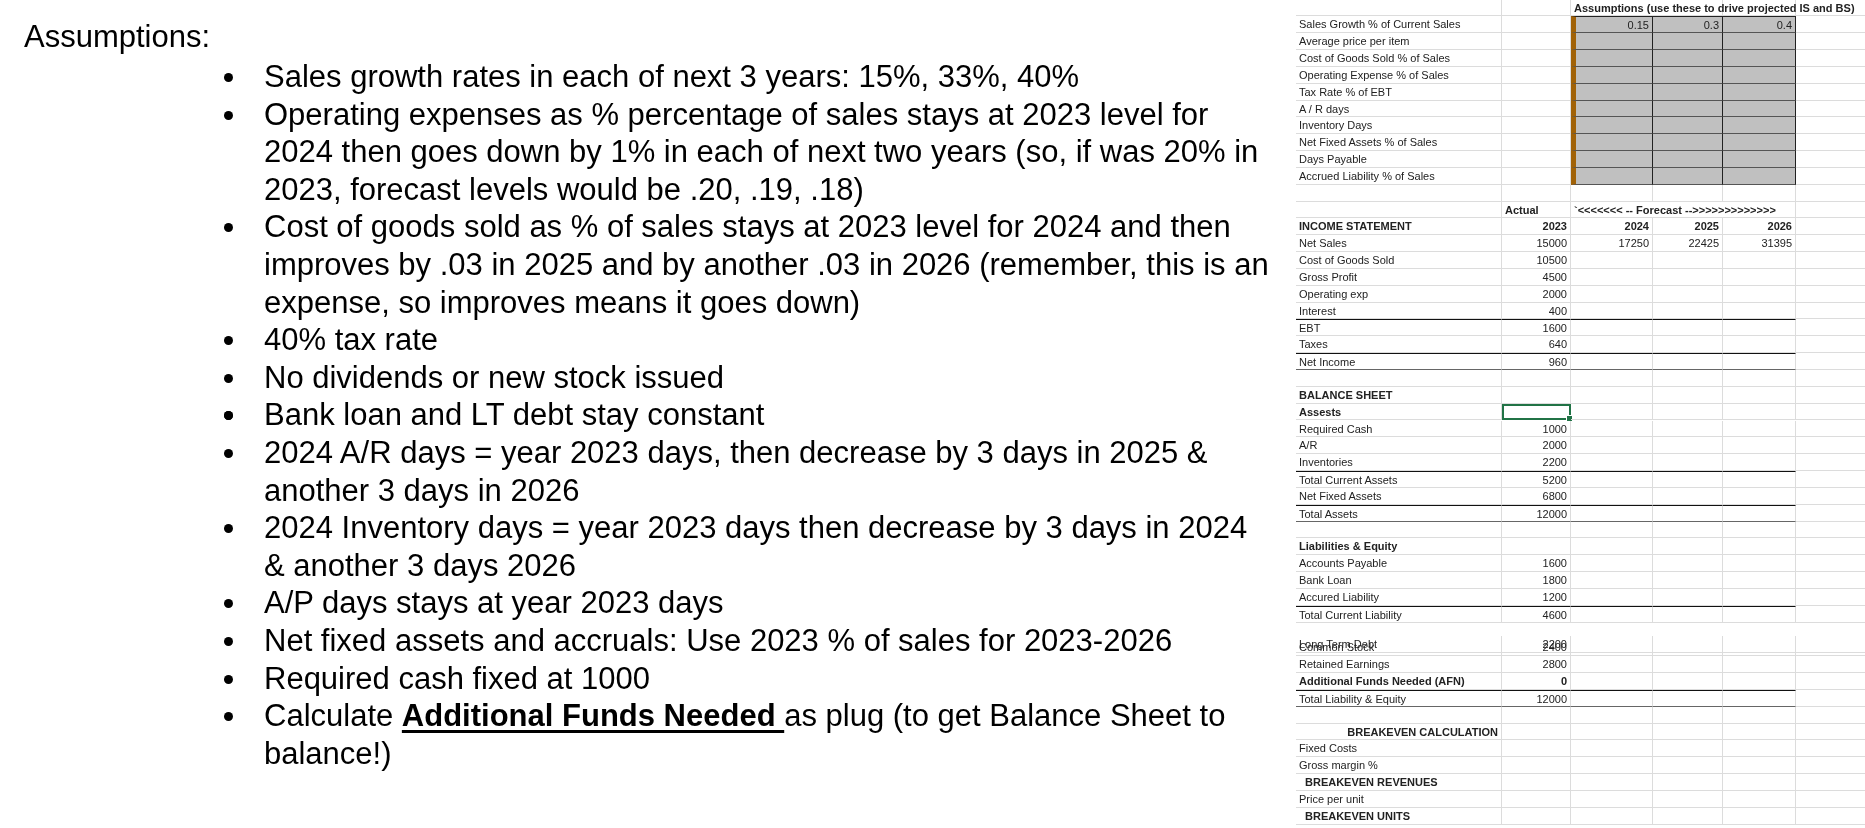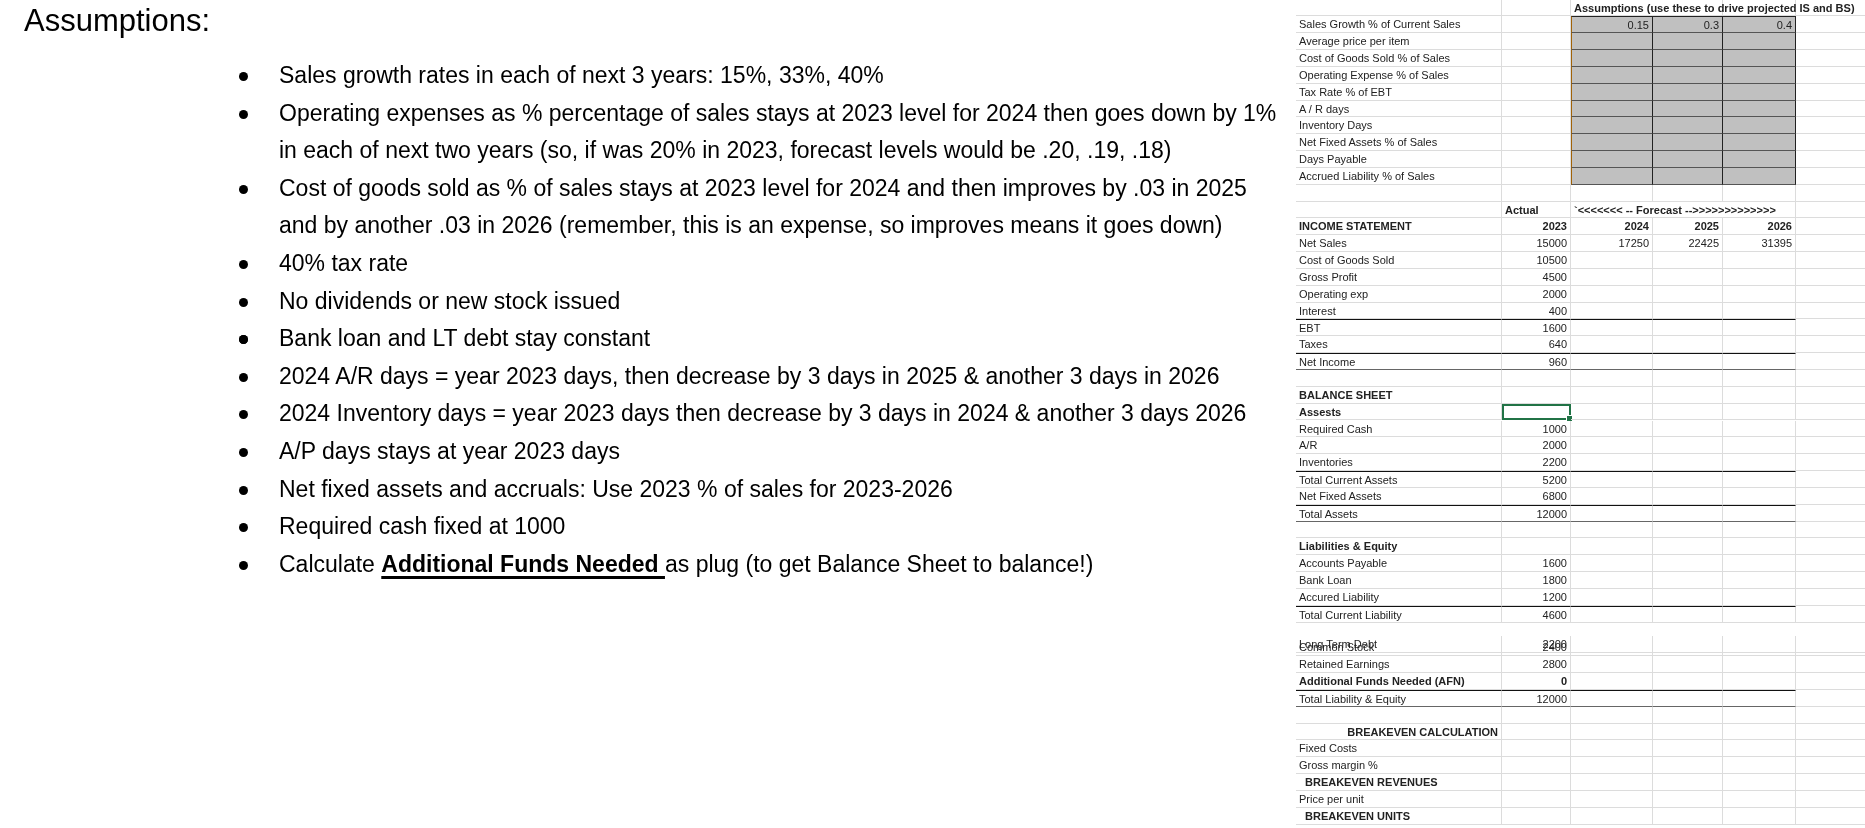--- a/index.html
+++ b/index.html
@@ -2,29 +2,29 @@
 <html><head>
 <meta charset="utf-8">
 <style>
   html, body { margin: 0; padding: 0; }
   body {
     width: 1865px; height: 828px; overflow: hidden; position: relative;
     background: #ffffff;
     font-family: "Liberation Sans", sans-serif;
   }
   
-  .doc { position: absolute; left: 0; top: 0; width: 1290px; height: 730px; }
+  .doc { position: absolute; left: 0; top: 16px; width: 1290px; height: 730px; }
   .doc-title {
     position: absolute; left: 24px; top: 3px;
     font-size: 31px; line-height: 36px; color: #000;
   }
   .bullets {
     position: absolute; left: 224px; top: 42px; width: 1045px;
-    margin: 15px; padding: 0; list-style: none;
-    font-size: 23px; line-height: 37.6px; color: #000;
+    margin: 0; padding: 0; list-style: none;
+    font-size: 31px; line-height: 37.6px; color: #000;
   }
   .bullets li { position: relative; padding-left: 40px; }
   .bullets li .dot {
     position: absolute; left: 0; top: 15px;
     width: 9px; height: 9px; border-radius: 50%; background: #000;
   }
   .bullets li .strong { font-weight: bold; text-decoration: underline; text-decoration-thickness: 3px; text-underline-offset: 4px; }
 
   
   .sheet { position: absolute; left: 1290px; top: 0; width: 575px; height: 828px; overflow: hidden; }
@@ -42,21 +42,21 @@
   .c-a { left: 6px;   width: 206px; border-right-color: #dcdcdc; }
   .c-b { left: 212px; width: 69px; text-align: right; }
   .c-c { left: 281px; width: 82px; text-align: right; }
   .c-d { left: 363px; width: 70px; text-align: right; }
   .c-e { left: 433px; width: 73px; text-align: right; }
   .c-f { left: 506px; width: 75px; }
   .bold { font-weight: bold; }
   .indent { padding-left: 9px; }
   .shade { background: #c0c0c0; border-right: 1px solid #222; border-bottom: 1px solid #555; }
   .shade-first-row { border-top: 1px solid #222; }
-  .shade-left { border-left: 1px solid #a16207; padding-left: 44px; }
+  .shade-left { border-left: 5px solid #a16207; padding-left: 44px; }
   .ul-top { border-top: 1.5px solid #111; }
   .ul-bottom { border-bottom: 1.5px solid #666; }
   .overflow-left { text-align: left; overflow: visible; }
   .selected {
     outline: 2px solid #217346; outline-offset: -2px;
   }
   .sel-handle {
     position: absolute; right: -3px; bottom: -3px; width: 5px; height: 5px;
     background: #217346; border: 1px solid #fff;
   }

